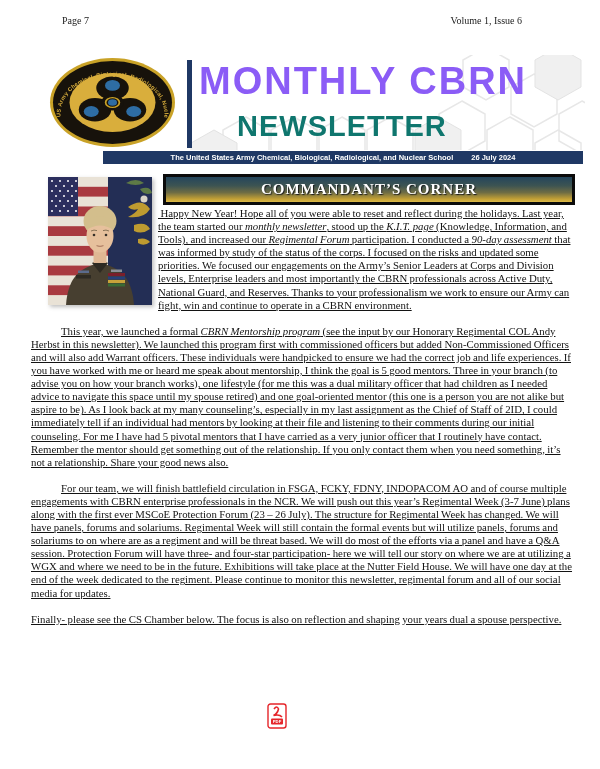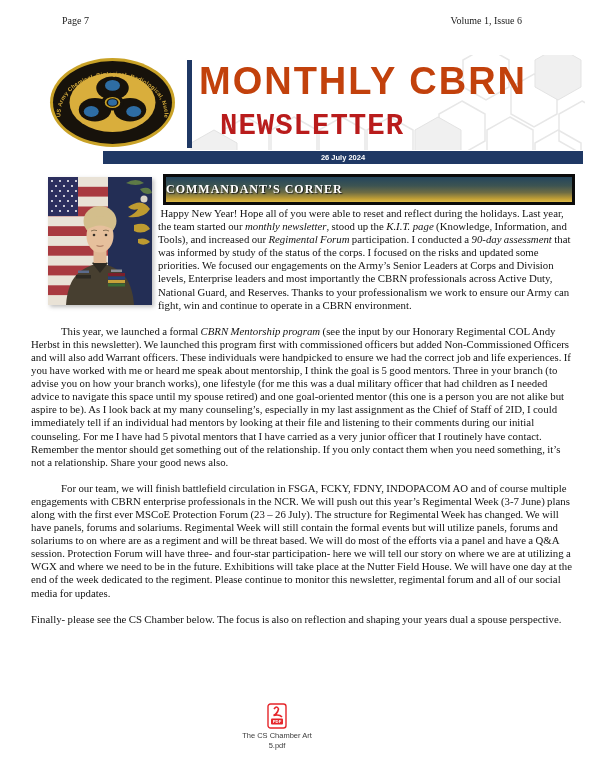--- a/index.html
+++ b/index.html
@@ -9,38 +9,38 @@
   
   .run-head{position:absolute;top:15px;font-size:10px;color:#222;}
   .run-head.left{left:62px;}
   .run-head.right{right:78px;}
 
   
   .hexes{position:absolute;left:31px;top:55px;width:554px;height:95px;}
   .logo{position:absolute;left:49px;top:57px;width:127px;height:91px;}
   .vbar{position:absolute;left:187px;top:60px;width:5px;height:88px;background:#1F3864;}
   .title1{position:absolute;left:199px;top:60px;font-family:"Liberation Sans",sans-serif;
-          font-weight:bold;font-size:38px;letter-spacing:2px;color:#c2410c;white-space:nowrap;}
-  .title2{position:absolute;left:220px;top:110px;font-family:Liberation Mono, monospace;
-          font-weight:bold;font-size:29px;letter-spacing:1px;color:#b91c1c;white-space:nowrap;}
+          font-weight:bold;font-size:38px;letter-spacing:2px;color:#8b5cf6;white-space:nowrap;}
+  .title2{position:absolute;left:237px;top:110px;font-family:Liberation Sans, sans-serif;
+          font-weight:bold;font-size:29px;letter-spacing:1px;color:#0f766e;white-space:nowrap;}
   .banner{position:absolute;left:103px;top:151px;width:480px;height:13px;background:#1F3864;
           display:flex;align-items:center;justify-content:center;gap:18px;
           font-family:"Liberation Sans",sans-serif;font-weight:bold;font-size:7.5px;color:#ffffff;
           white-space:nowrap;}
 
   
   .content{position:absolute;left:31px;top:174px;width:543px;}
   .photo{float:left;width:104px;height:128px;margin:3px 6px 3px 17px;
          box-shadow:2px 2px 4px rgba(0,0,0,0.25);}
   .corner{box-sizing:border-box;margin-left:132px;width:412px;height:31px;margin-bottom:2px;
           border:3px solid #0b0b0b;
           background:linear-gradient(180deg,#24455c 0%,#3d5452 35%,#6e6c44 62%,#c3a035 88%,#ddbb4a 100%);
-          text-align:left;line-height:25px;font-weight:bold;font-size:12px;letter-spacing:1px;
+          text-align:center;line-height:25px;font-weight:bold;font-size:15px;letter-spacing:1px;
           color:#ffffff;text-shadow:1px 1px 1px #1c1c1c;white-space:nowrap;}
-  .body-p{margin:0 0 13px 0;font-size:10.8px;line-height:13.1px;word-spacing:-0.3px;text-align:left;}
+  .body-p{margin:0 0 13px 0;font-size:10.8px;line-height:13.1px;word-spacing:-0.3px;text-align:left;text-decoration:underline;}
   .body-p.indent{text-indent:30px;}
   em{font-style:italic;}
 
   
   .attach-icon{position:absolute;left:267px;top:703px;width:20px;height:26px;cursor:pointer;}
   .attach-label{position:absolute;left:197px;top:731px;width:160px;text-align:center;cursor:pointer;
                 font-family:"Liberation Sans",sans-serif;font-size:7.5px;line-height:10px;color:#3b3b3b;}
 </style>
 </head>
 <body>
@@ -89,20 +89,21 @@
     <text font-size="5.6" fill="#D9AE3C" font-family="Liberation Sans, sans-serif" font-weight="bold" letter-spacing="0.3">
       <textPath href="#logoArc" startOffset="2">US Army Chemical, Biological, Radiological, Nuclear School</textPath>
     </text>
   </svg>
 
   <div class="vbar"></div>
   <div class="title1">MONTHLY CBRN</div>
   <div class="title2">NEWSLETTER</div>
 
   <div class="banner">
+    <span>The United States Army Chemical, Biological, Radiological, and Nuclear School</span>
     <span>26 July 2024</span>
   </div>
 
   <div class="content">
 
     <svg class="photo" viewBox="0 0 104 128" preserveAspectRatio="none">
       <rect x="0" y="0" width="104" height="128" fill="#1E2A4E"></rect>
 
       <g>
         <rect x="0" y="0" width="60" height="128" fill="#E9E2D6"></rect>
@@ -186,18 +187,14 @@
     <p class="body-p indent"><span>For our team, we will finish battlefield circulation in FSGA, FCKY, FDNY, INDOPACOM AO and of course multiple engagements with CBRN enterprise professionals in the NCR.  We will push out this year’s Regimental Week (3-7 June) plans along with the first ever MSCoE Protection Forum (23 – 26 July).  The structure for Regimental Week has changed.  We will have panels, forums and solariums.  Regimental Week will still contain the formal events but will utilize panels, forums and solariums to on where are as a regiment and will be threat based.  We will do most of the efforts via a panel and have a Q&amp;A session.  Protection Forum will have three- and four-star participation- here we will tell our story on where we are at utilizing a WGX and where we need to be in the future.  Exhibitions will take place at the Nutter Field House.  We will have one day at the end of the week dedicated to the regiment.  Please continue to monitor this newsletter, regimental forum and all of our social media for updates.</span></p>
     <p class="body-p"><span>Finally- please see the CS Chamber below.  The focus is also on reflection and shaping your years dual a spouse perspective.</span></p>
   </div>
 
   <svg class="attach-icon" viewBox="0 0 20 26">
     <rect x="1" y="1" width="18" height="24" rx="2.5" fill="#ffffff" stroke="#E5252A" stroke-width="1.4"></rect>
     <path d="M7 6 q3 -4 4.5 0 q-1 4.5 -5 6.5 q6 -1.5 8.5 1.5" stroke="#E5252A" stroke-width="1.6" fill="none"></path>
     <rect x="4" y="15.5" width="12" height="6" rx="1" fill="#E5252A"></rect>
     <text x="10" y="20.2" font-size="4.2" font-weight="bold" font-family="Liberation Sans, sans-serif" fill="#ffffff" text-anchor="middle">PDF</text>
   </svg>
-  <div class="attach-label">
-    <div>The CS Chamber Art</div>
-    <div>5.pdf</div>
-  </div>
 
 </div>
 
 </body></html>

